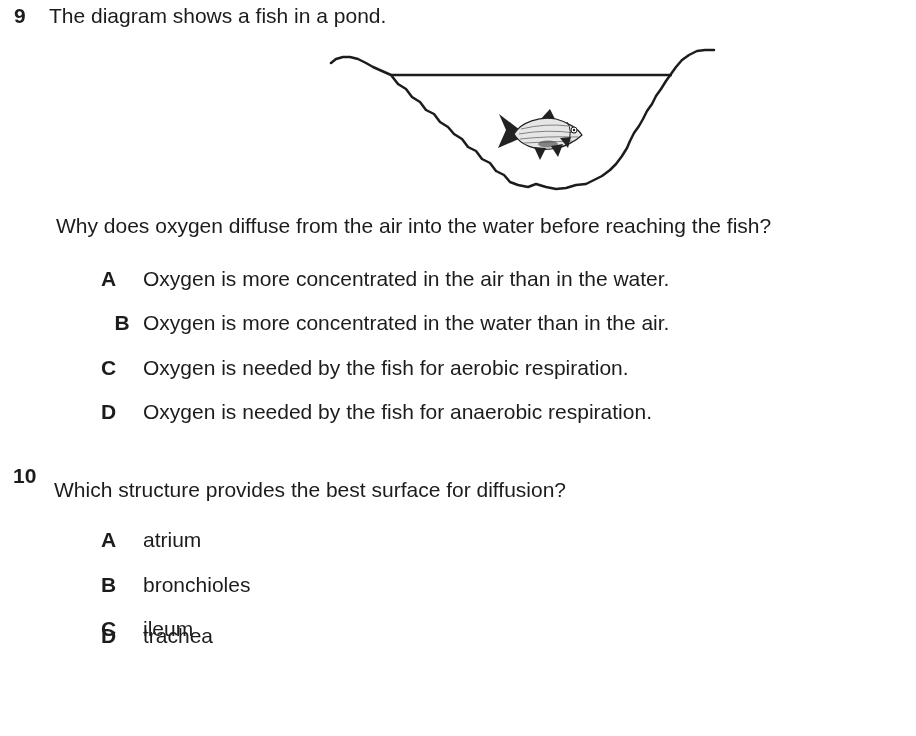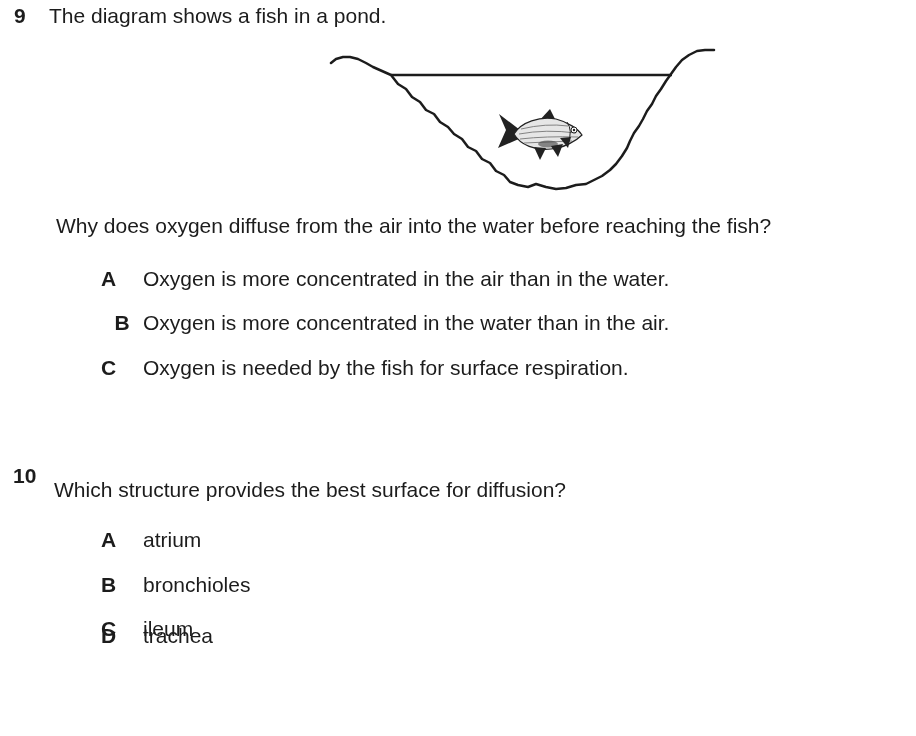--- a/index.html
+++ b/index.html
@@ -70,21 +70,24 @@
     <span>Why does oxygen diffuse from the air into the water before reaching the fish?</span>
   </div>
 
   <div class="opt" style="top:267px;">
     <span class="letter">A</span><span>Oxygen is more concentrated in the air than in the water.</span>
   </div>
   <div class="opt" style="top:311px;text-align:center;">
     <span class="letter">B</span><span>Oxygen is more concentrated in the water than in the air.</span>
   </div>
   <div class="opt" style="top:356px;">
-    <span class="letter">C</span><span>Oxygen is needed by the fish for surface respiration.</span>
+    <span class="letter">C</span><span>Oxygen is needed by the fish for aerobic respiration.</span>
+  </div>
+  <div class="opt" style="top:400px;">
+    <span class="letter">D</span><span>Oxygen is needed by the fish for anaerobic respiration.</span>
   </div>
 
   <div class="abs" style="top:464px; left:13px;">
     <span class="qnum">10</span>
   </div>
   <div class="abs" style="top:478px; left:54px;">
     <span>Which structure provides the best surface for diffusion?</span>
   </div>
 
   <div class="opt" style="top:528px;">

